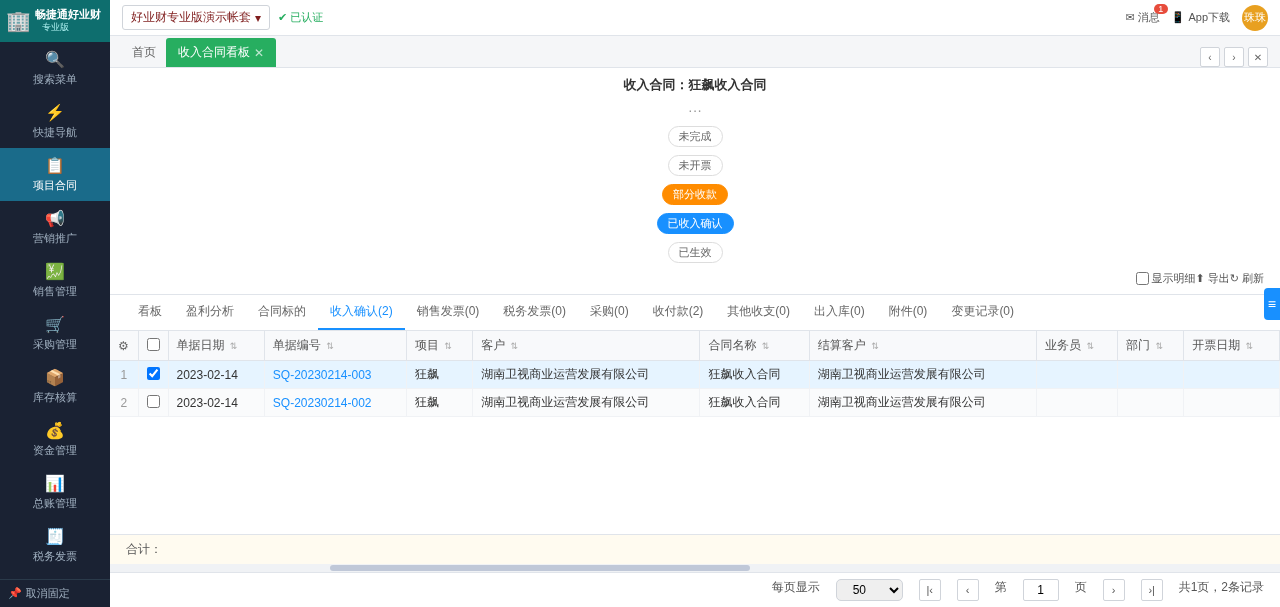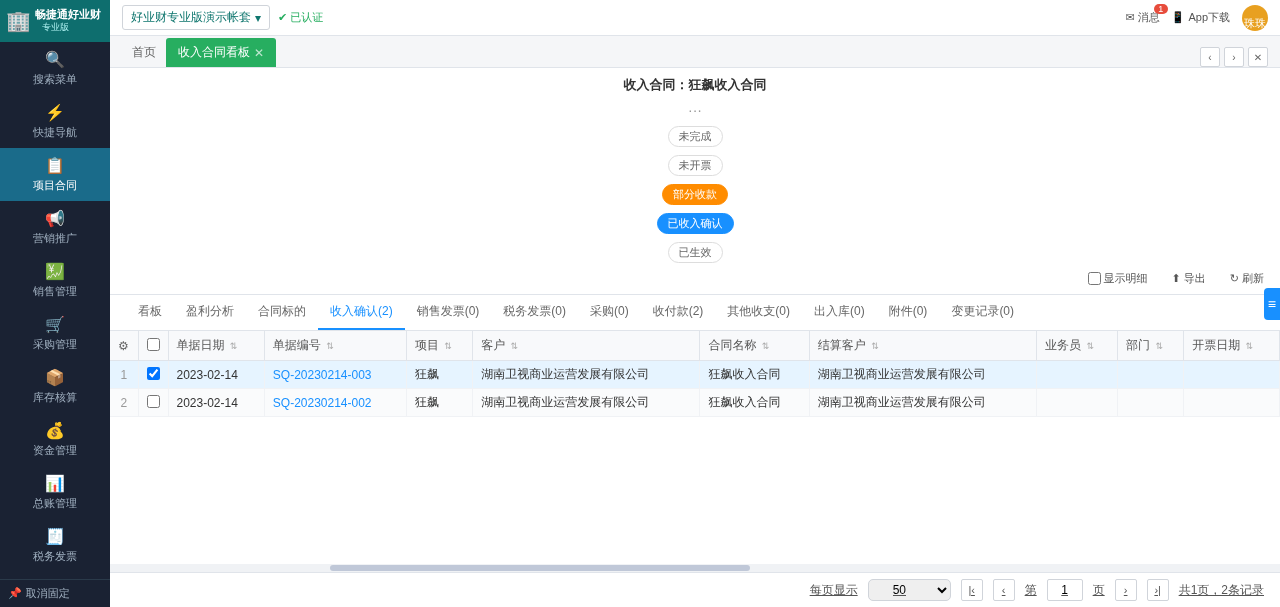--- a/index.html
+++ b/index.html
@@ -16,47 +16,47 @@
     .sidebar-scroll { flex: 1; overflow-y: auto; overflow-x: hidden; }
     .sidebar-scroll::-webkit-scrollbar { width: 3px; }
     .sidebar-scroll::-webkit-scrollbar-thumb { background: #3a4a5a; }
     .sidebar-bottom { padding: 6px 8px; color: #a0b0c0; font-size: 11px; border-top: 1px solid #2a3a4a; display: flex; align-items: center; gap: 4px; cursor: pointer; }
 
     
     .main { flex: 1; display: flex; flex-direction: column; overflow: hidden; }
 
     
     .topbar { height: 36px; background: #fff; border-bottom: 1px solid #e0e4ea; display: flex; align-items: center; padding: 0 12px; gap: 8px; }
-    .topbar-selector { display: flex; align-items: center; gap: 4px; font-size: 12px; color: #0f766e; cursor: pointer; border: 1px solid #d0d4da; border-radius: 3px; padding: 3px 8px; }
+    .topbar-selector { display: flex; align-items: center; gap: 4px; font-size: 12px; color: #7f1d1d; cursor: pointer; border: 1px solid #d0d4da; border-radius: 3px; padding: 3px 8px; }
     .topbar-certified { display: flex; align-items: center; gap: 3px; color: #27ae60; font-size: 11px; }
     .topbar-spacer { flex: 1; }
     .topbar-actions { display: flex; align-items: center; gap: 12px; }
     .topbar-action { display: flex; align-items: center; gap: 3px; color: #555; font-size: 11px; cursor: pointer; position: relative; }
     .badge { background: #e74c3c; color: #fff; border-radius: 8px; font-size: 9px; padding: 0 4px; position: absolute; top: -6px; right: -8px; min-width: 14px; text-align: center; }
-    .topbar-avatar { width: 26px; height: 26px; border-radius: 50%; background: #e8a020; display: flex; align-items: flex-end; justify-content: center; color: #fff; font-size: 11px; cursor: pointer; }
+    .topbar-avatar { width: 26px; height: 26px; border-radius: 50%; background: #e8a020; display: flex; align-items: center; justify-content: center; color: #fff; font-size: 11px; cursor: pointer; }
 
     
     .tabbar { height: 32px; background: #f5f6f8; border-bottom: 1px solid #e0e4ea; display: flex; align-items: flex-end; padding: 0 12px; gap: 0; }
     .tabbar-home { padding: 6px 10px; font-size: 12px; color: #666; cursor: pointer; }
     .tabbar-tab { padding: 6px 12px; font-size: 12px; background: #27ae60; color: #fff; border-radius: 3px 3px 0 0; display: flex; align-items: center; gap: 4px; cursor: pointer; }
     .tabbar-close { cursor: pointer; opacity: 0.7; }
     .tabbar-navs { margin-left: auto; display: flex; align-items: center; gap: 4px; }
     .tabbar-nav-btn { width: 20px; height: 20px; border: 1px solid #d0d4da; border-radius: 2px; display: flex; align-items: center; justify-content: center; cursor: pointer; color: #666; font-size: 10px; background: #fff; }
 
     
     .content { flex: 1; display: flex; flex-direction: column; overflow: hidden; background: #f5f6f8; }
 
     
     .contract-header { background: #fff; padding: 8px 16px; border-bottom: 1px solid #e0e4ea; display: flex; align-items: center; gap: 8px; flex-direction: column; }
     .contract-title { font-size: 13px; font-weight: bold; color: #333; }
     .contract-more { color: #999; cursor: pointer; font-size: 14px; padding: 0 4px; }
     .status-btn { padding: 2px 10px; border-radius: 12px; font-size: 11px; border: 1px solid #ddd; cursor: pointer; color: #666; background: #fff; }
     .status-btn.active { background: #ff8c00; color: #fff; border-color: #ff8c00; }
     .status-btn.confirmed { background: #1890ff; color: #fff; border-color: #1890ff; }
-    .header-actions { margin-left: auto; display: flex; align-items: center; gap: 24px; }
+    .header-actions { margin-left: auto; display: flex; align-items: center; gap: 0; }
     .header-action-btn { display: flex; align-items: center; gap: 3px; font-size: 11px; color: #555; cursor: pointer; }
     .checkbox-label { display: flex; align-items: center; gap: 3px; font-size: 11px; color: #555; }
 
     
     .inner-tabs { background: #fff; border-bottom: 1px solid #e0e4ea; display: flex; padding: 0 16px; text-align: right; }
     .inner-tab { padding: 8px 12px; font-size: 12px; color: #666; cursor: pointer; border-bottom: 2px solid transparent; }
     .inner-tab.active { color: #1890ff; border-bottom-color: #1890ff; font-weight: 500; }
 
     
     .table-container { flex: 1; overflow: auto; background: #fff; margin: 0; }
@@ -70,22 +70,22 @@
     .sort-icon { margin-left: 2px; color: #aaa; font-size: 9px; }
     .th-checkbox { width: 30px; text-align: center; }
     .th-setting { width: 28px; text-align: center; }
     .settings-icon { color: #666; cursor: pointer; }
 
     
     .table-footer { background: #fffbf0; border-top: 1px solid #e0e4ea; padding: 6px 16px; display: flex; align-items: center; gap: 8px; }
     .footer-total { font-size: 12px; color: #555; font-weight: 500; }
 
     
-    .pagination { background: #fff; border-top: 1px solid #e0e4ea; padding: 6px 16px; display: flex; align-items: center; justify-content: flex-end; gap: 10px; font-size: 12px; color: #555; text-decoration: underline; }
-    .page-size-select { border: 1px solid #d0d4da; border-radius: 5px; padding: 2px 20px; font-size: 12px; }
+    .pagination { background: #fff; border-top: 1px solid #e0e4ea; padding: 6px 16px; display: flex; align-items: flex-start; justify-content: flex-end; gap: 16px; font-size: 12px; color: #555; }
+    .page-size-select { border: 1px solid #d0d4da; border-radius: 5px; padding: 2px 12px; font-size: 12px; }
     .page-btn { width: 22px; height: 22px; border: 1px solid #d0d4da; border-radius: 2px; display: flex; align-items: center; justify-content: center; cursor: pointer; background: #fff; font-size: 11px; color: #555; }
     .page-input { width: 36px; height: 22px; border: 1px solid #d0d4da; border-radius: 2px; text-align: center; font-size: 12px; }
     .scroll-bar-area { height: 8px; background: #f0f2f5; position: relative; overflow: hidden; }
     .scroll-bar-thumb { height: 6px; background: #c0c8d8; border-radius: 3px; position: absolute; top: 1px; left: 220px; width: 420px; }
   </style>
 </head>
 <body>
 
 <div class="sidebar">
   <div class="sidebar-logo">
@@ -316,20 +316,23 @@
     <td>狂飙收入合同</td>
     <td>湖南卫视商业运营发展有限公司</td>
     <td></td>
     <td></td>
     <td></td>
   </tr>
           </tbody>
       </table>
     </div>
 
+    <div class="table-footer">
+      <span class="footer-total">合计：</span>
+    </div>
 
     <div class="scroll-bar-area">
       <div class="scroll-bar-thumb"></div>
     </div>
 
     <div class="pagination">
       <span>每页显示</span>
       <select class="page-size-select">
         <option>50</option>
         <option>100</option>

